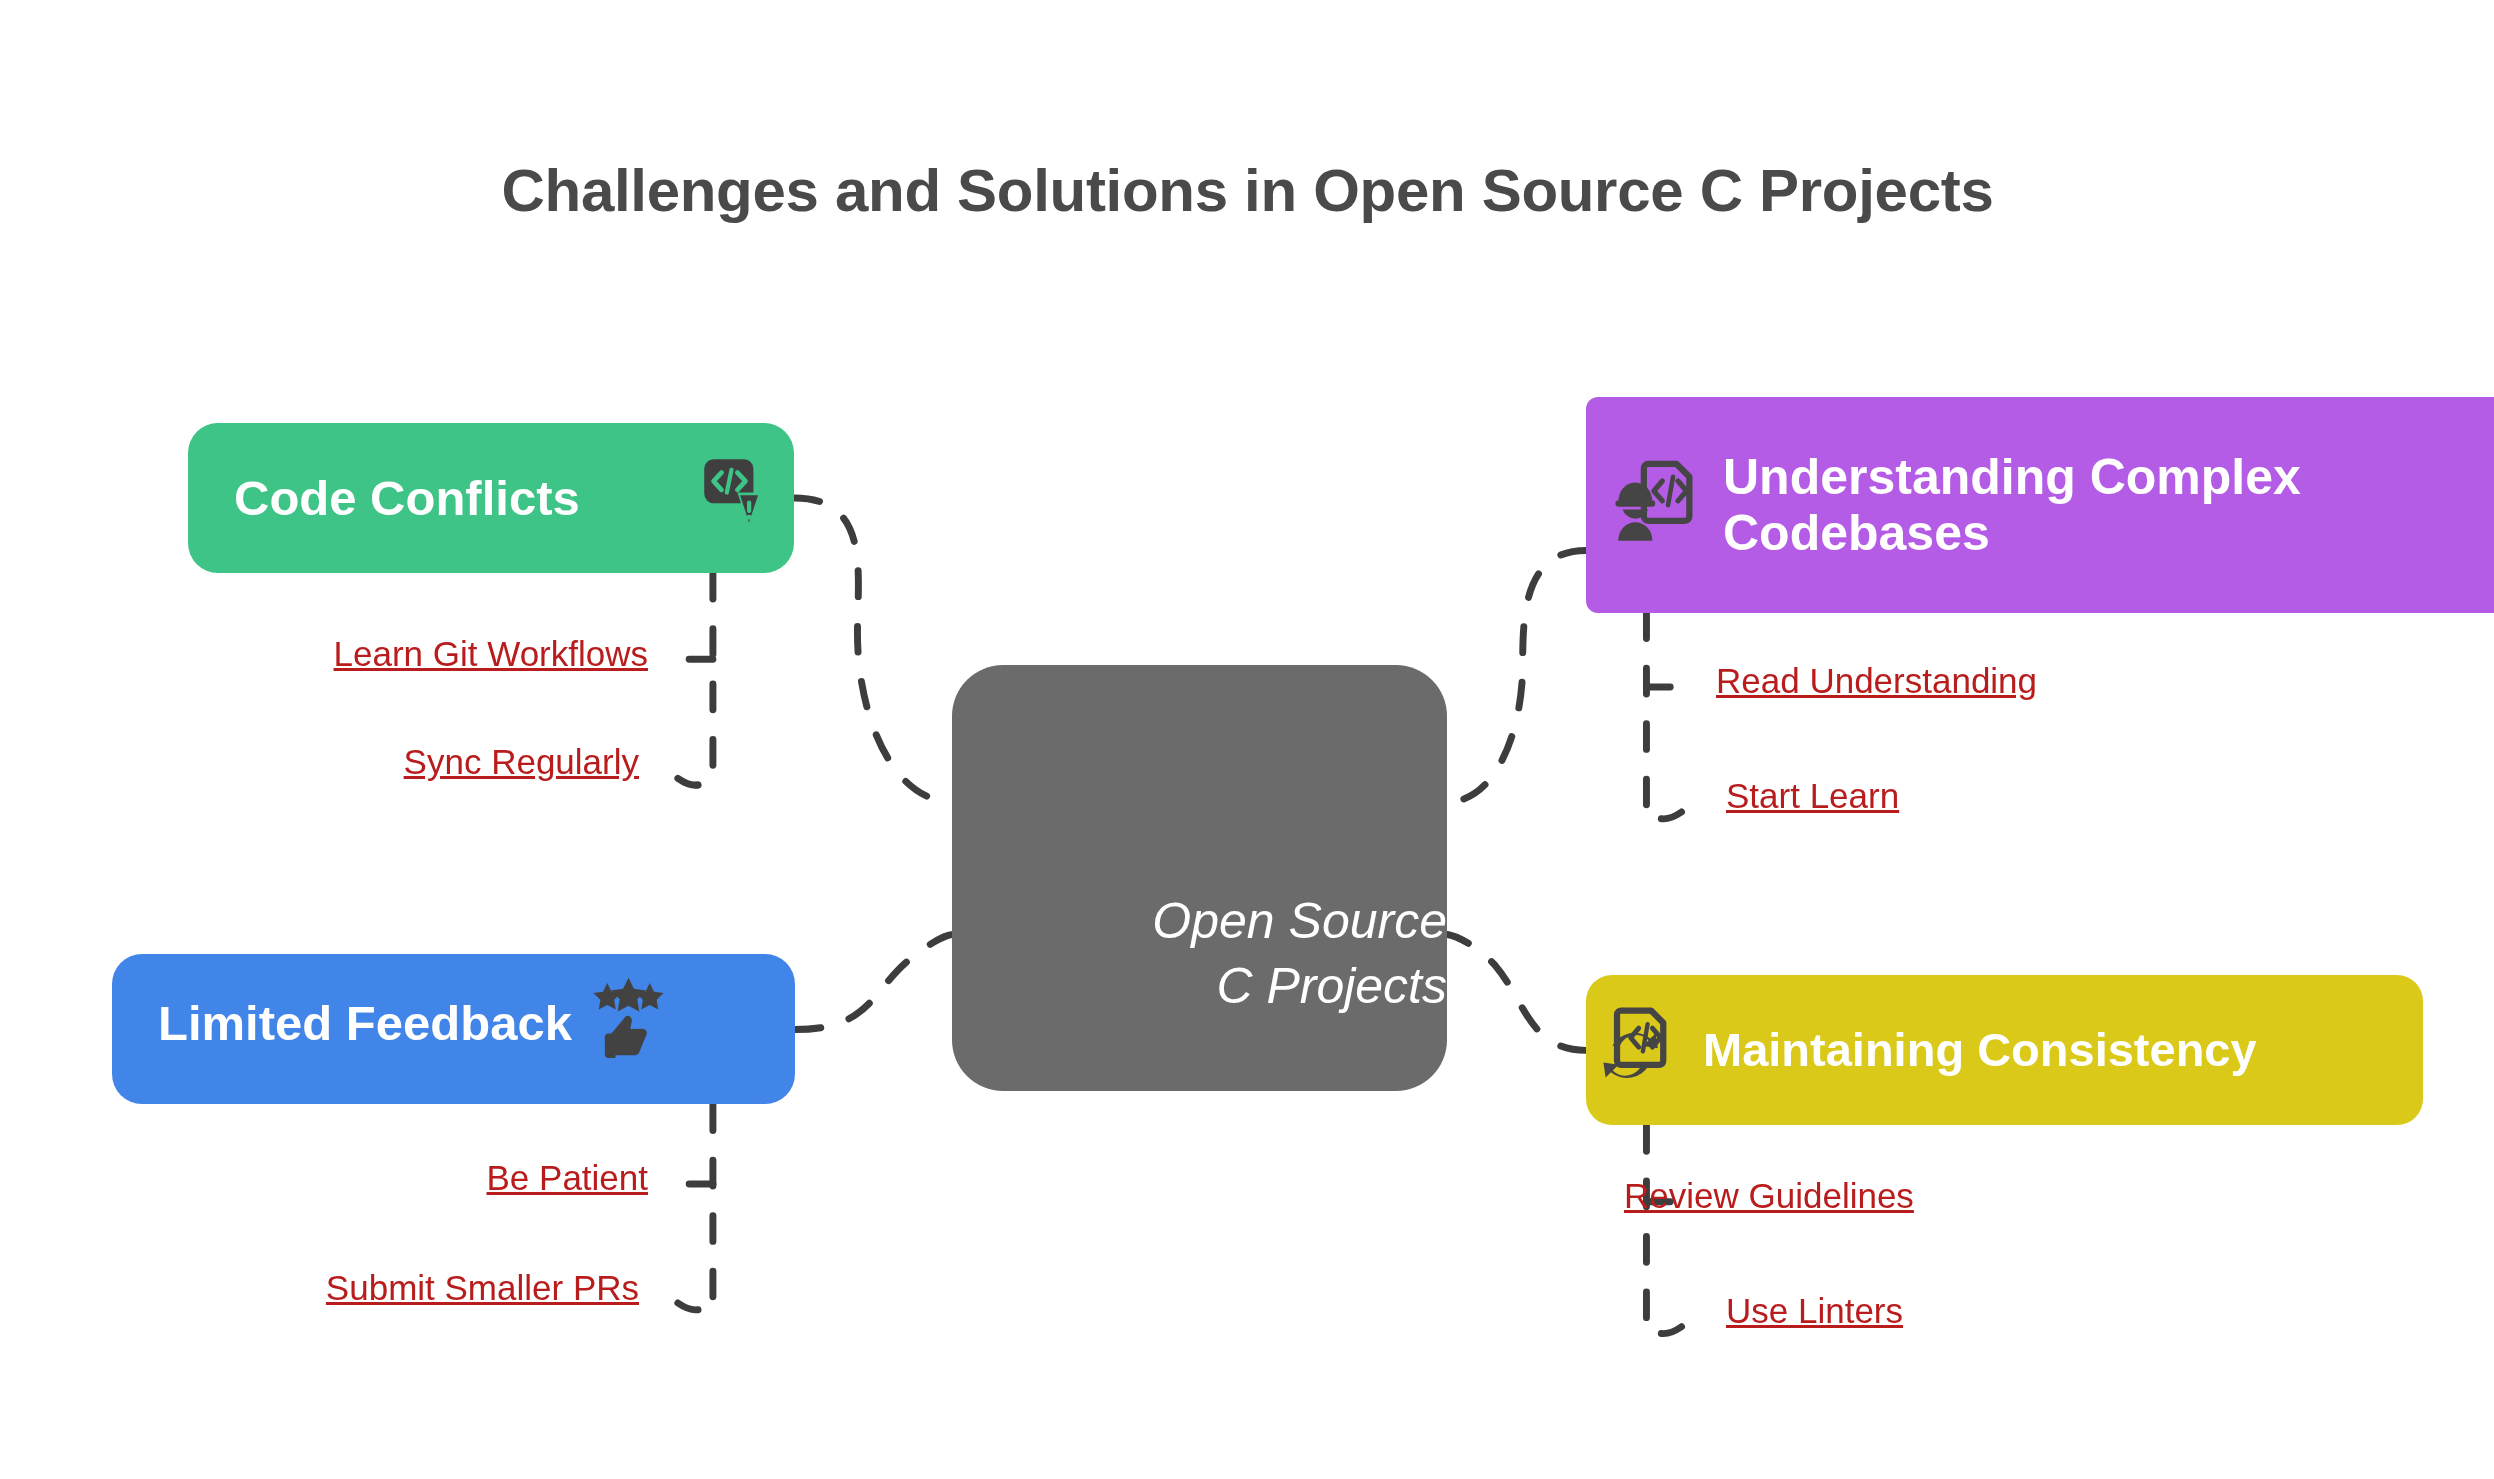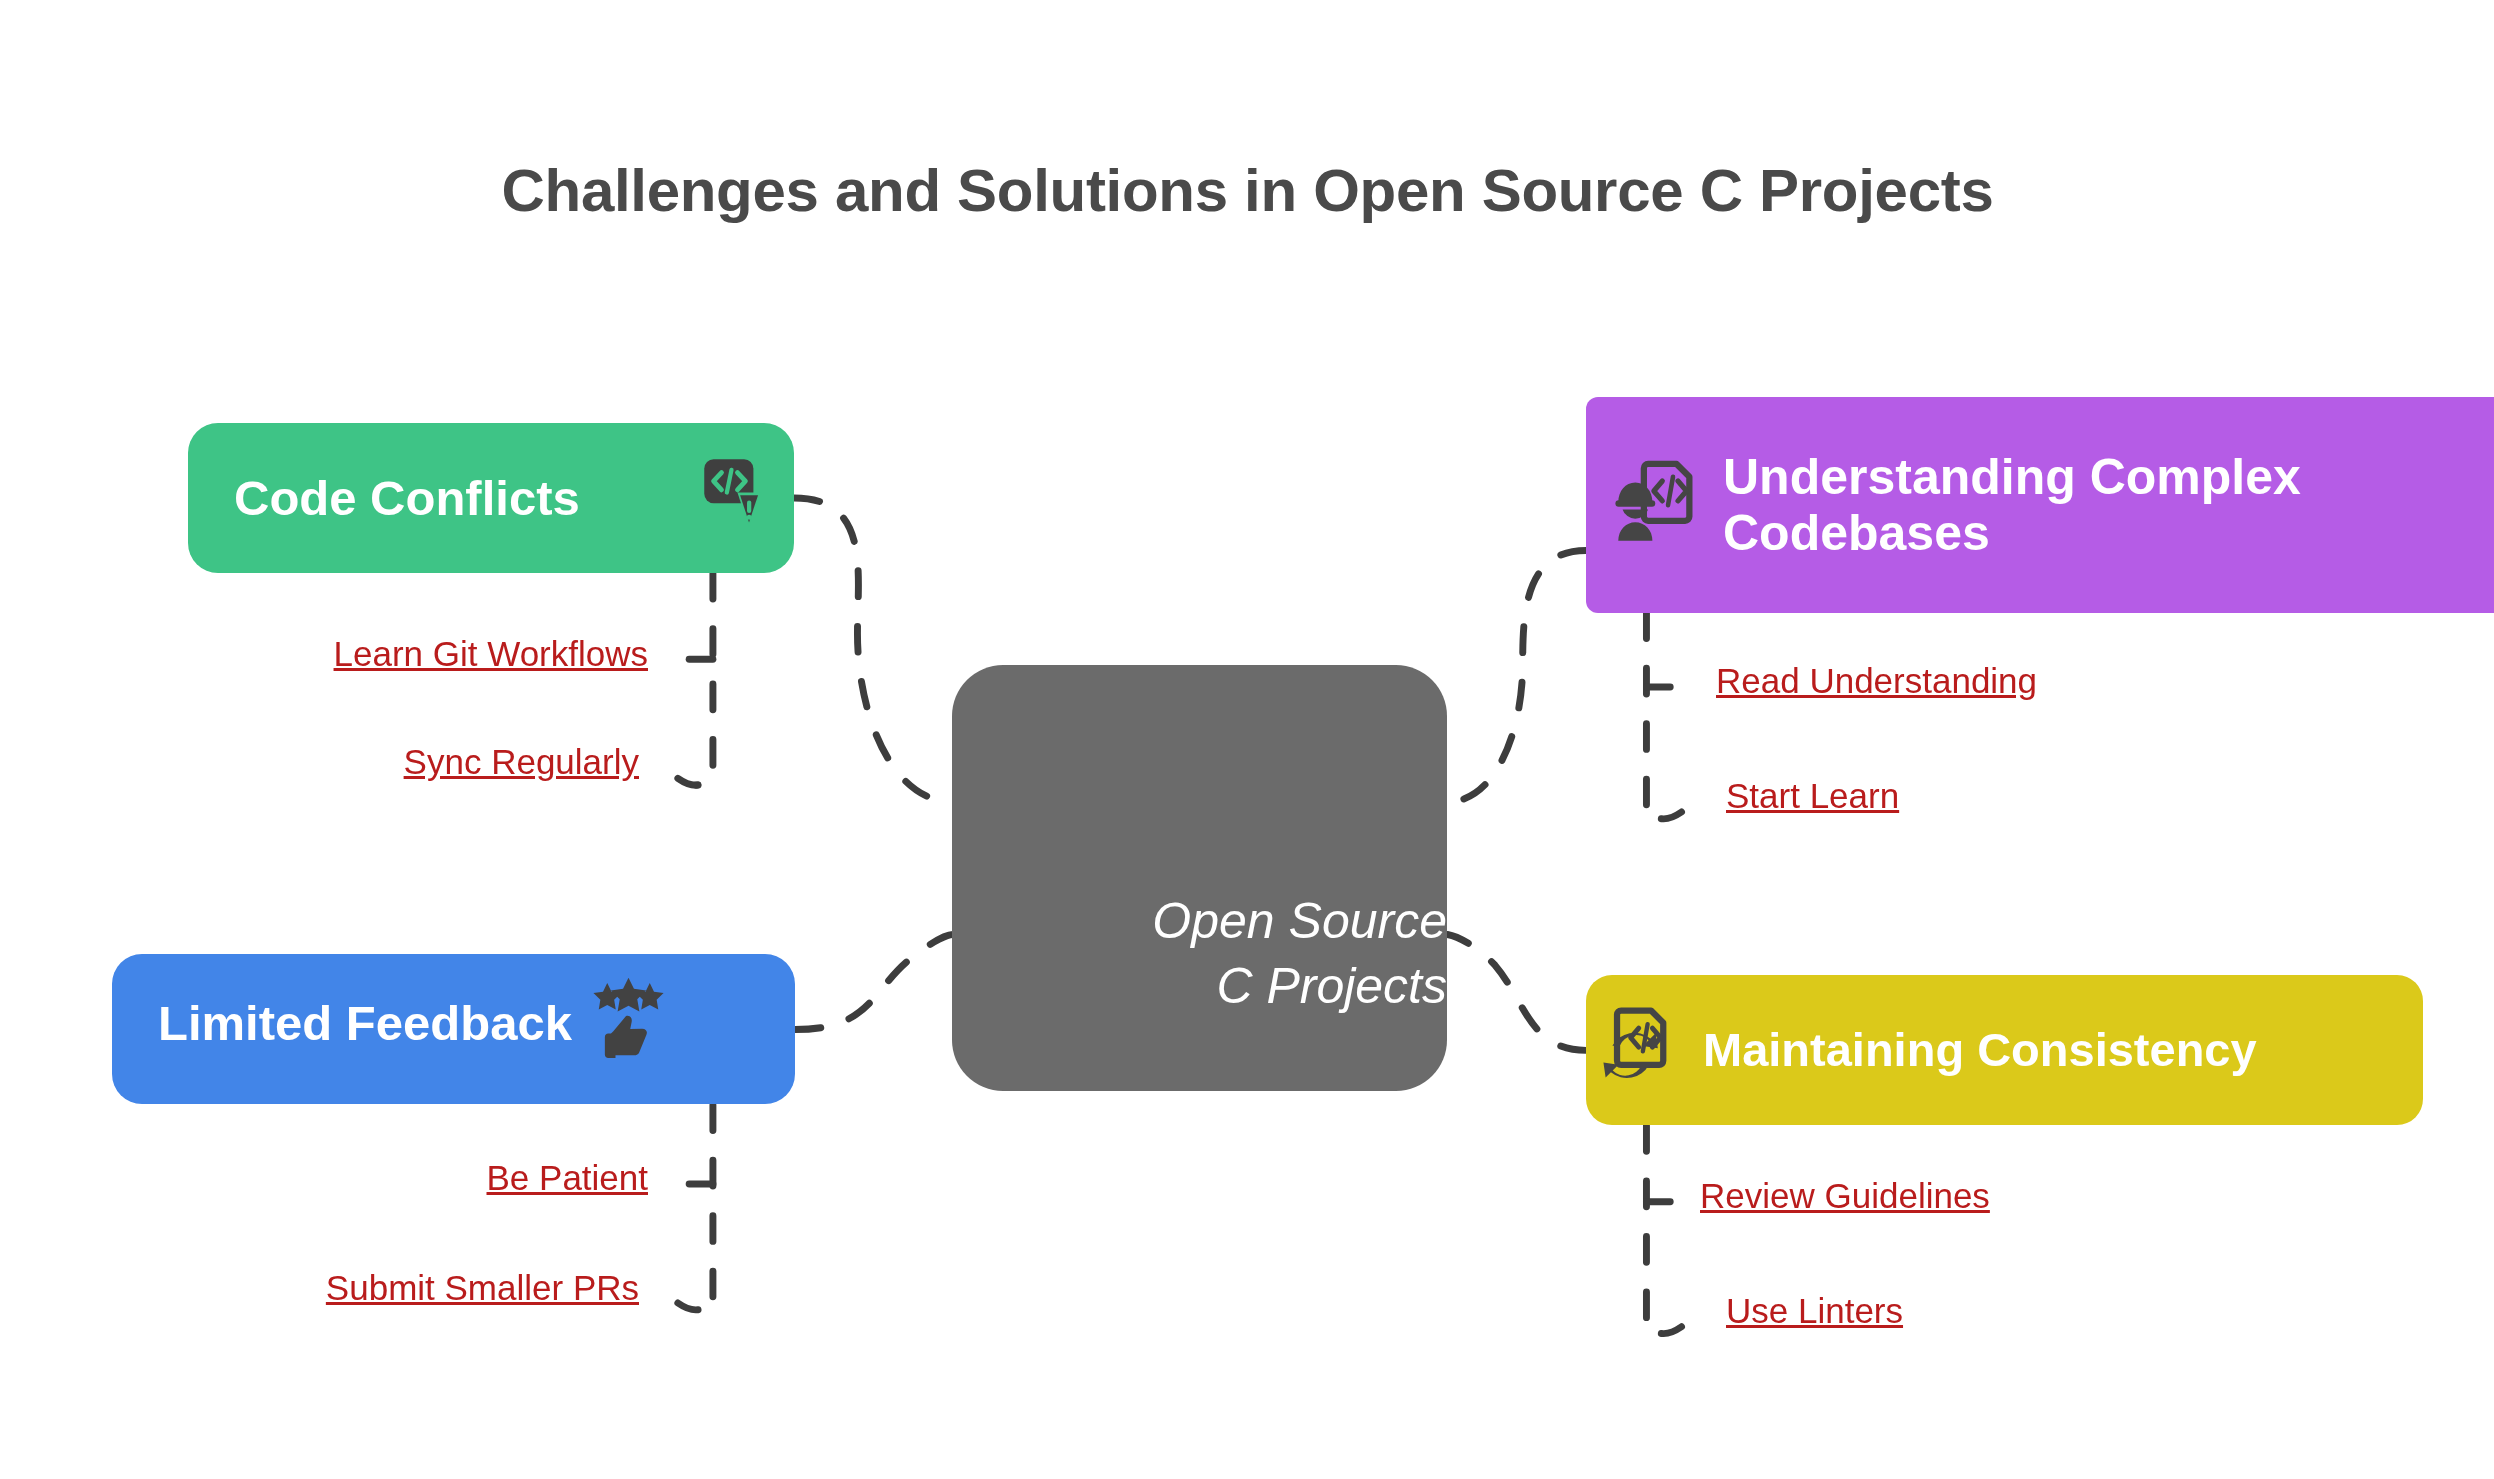--- a/index.html
+++ b/index.html
@@ -214,17 +214,17 @@
 
   <div class="leaf r-align" style="left:0;width:648px;top:636px;">Learn Git Workflows</div>
   <div class="leaf r-align" style="left:0;width:639px;top:744px;">Sync Regularly</div>
 
   <div class="leaf r-align" style="left:0;width:648px;top:1160px;">Be Patient</div>
   <div class="leaf r-align" style="left:0;width:639px;top:1270px;">Submit Smaller PRs</div>
 
   <div class="leaf l-align" style="left:1716px;top:663px;">Read Understanding</div>
   <div class="leaf l-align" style="left:1726px;top:778px;">Start Learn</div>
 
-  <div class="leaf l-align" style="left:1700px;top:1178px;">Review Guidelines</div>
+  <div class="leaf l-align" style="left:1624px;top:1178px;">Review Guidelines</div>
   <div class="leaf l-align" style="left:1726px;top:1293px;">Use Linters</div>
 
 </div>
 
 
 </body></html>

